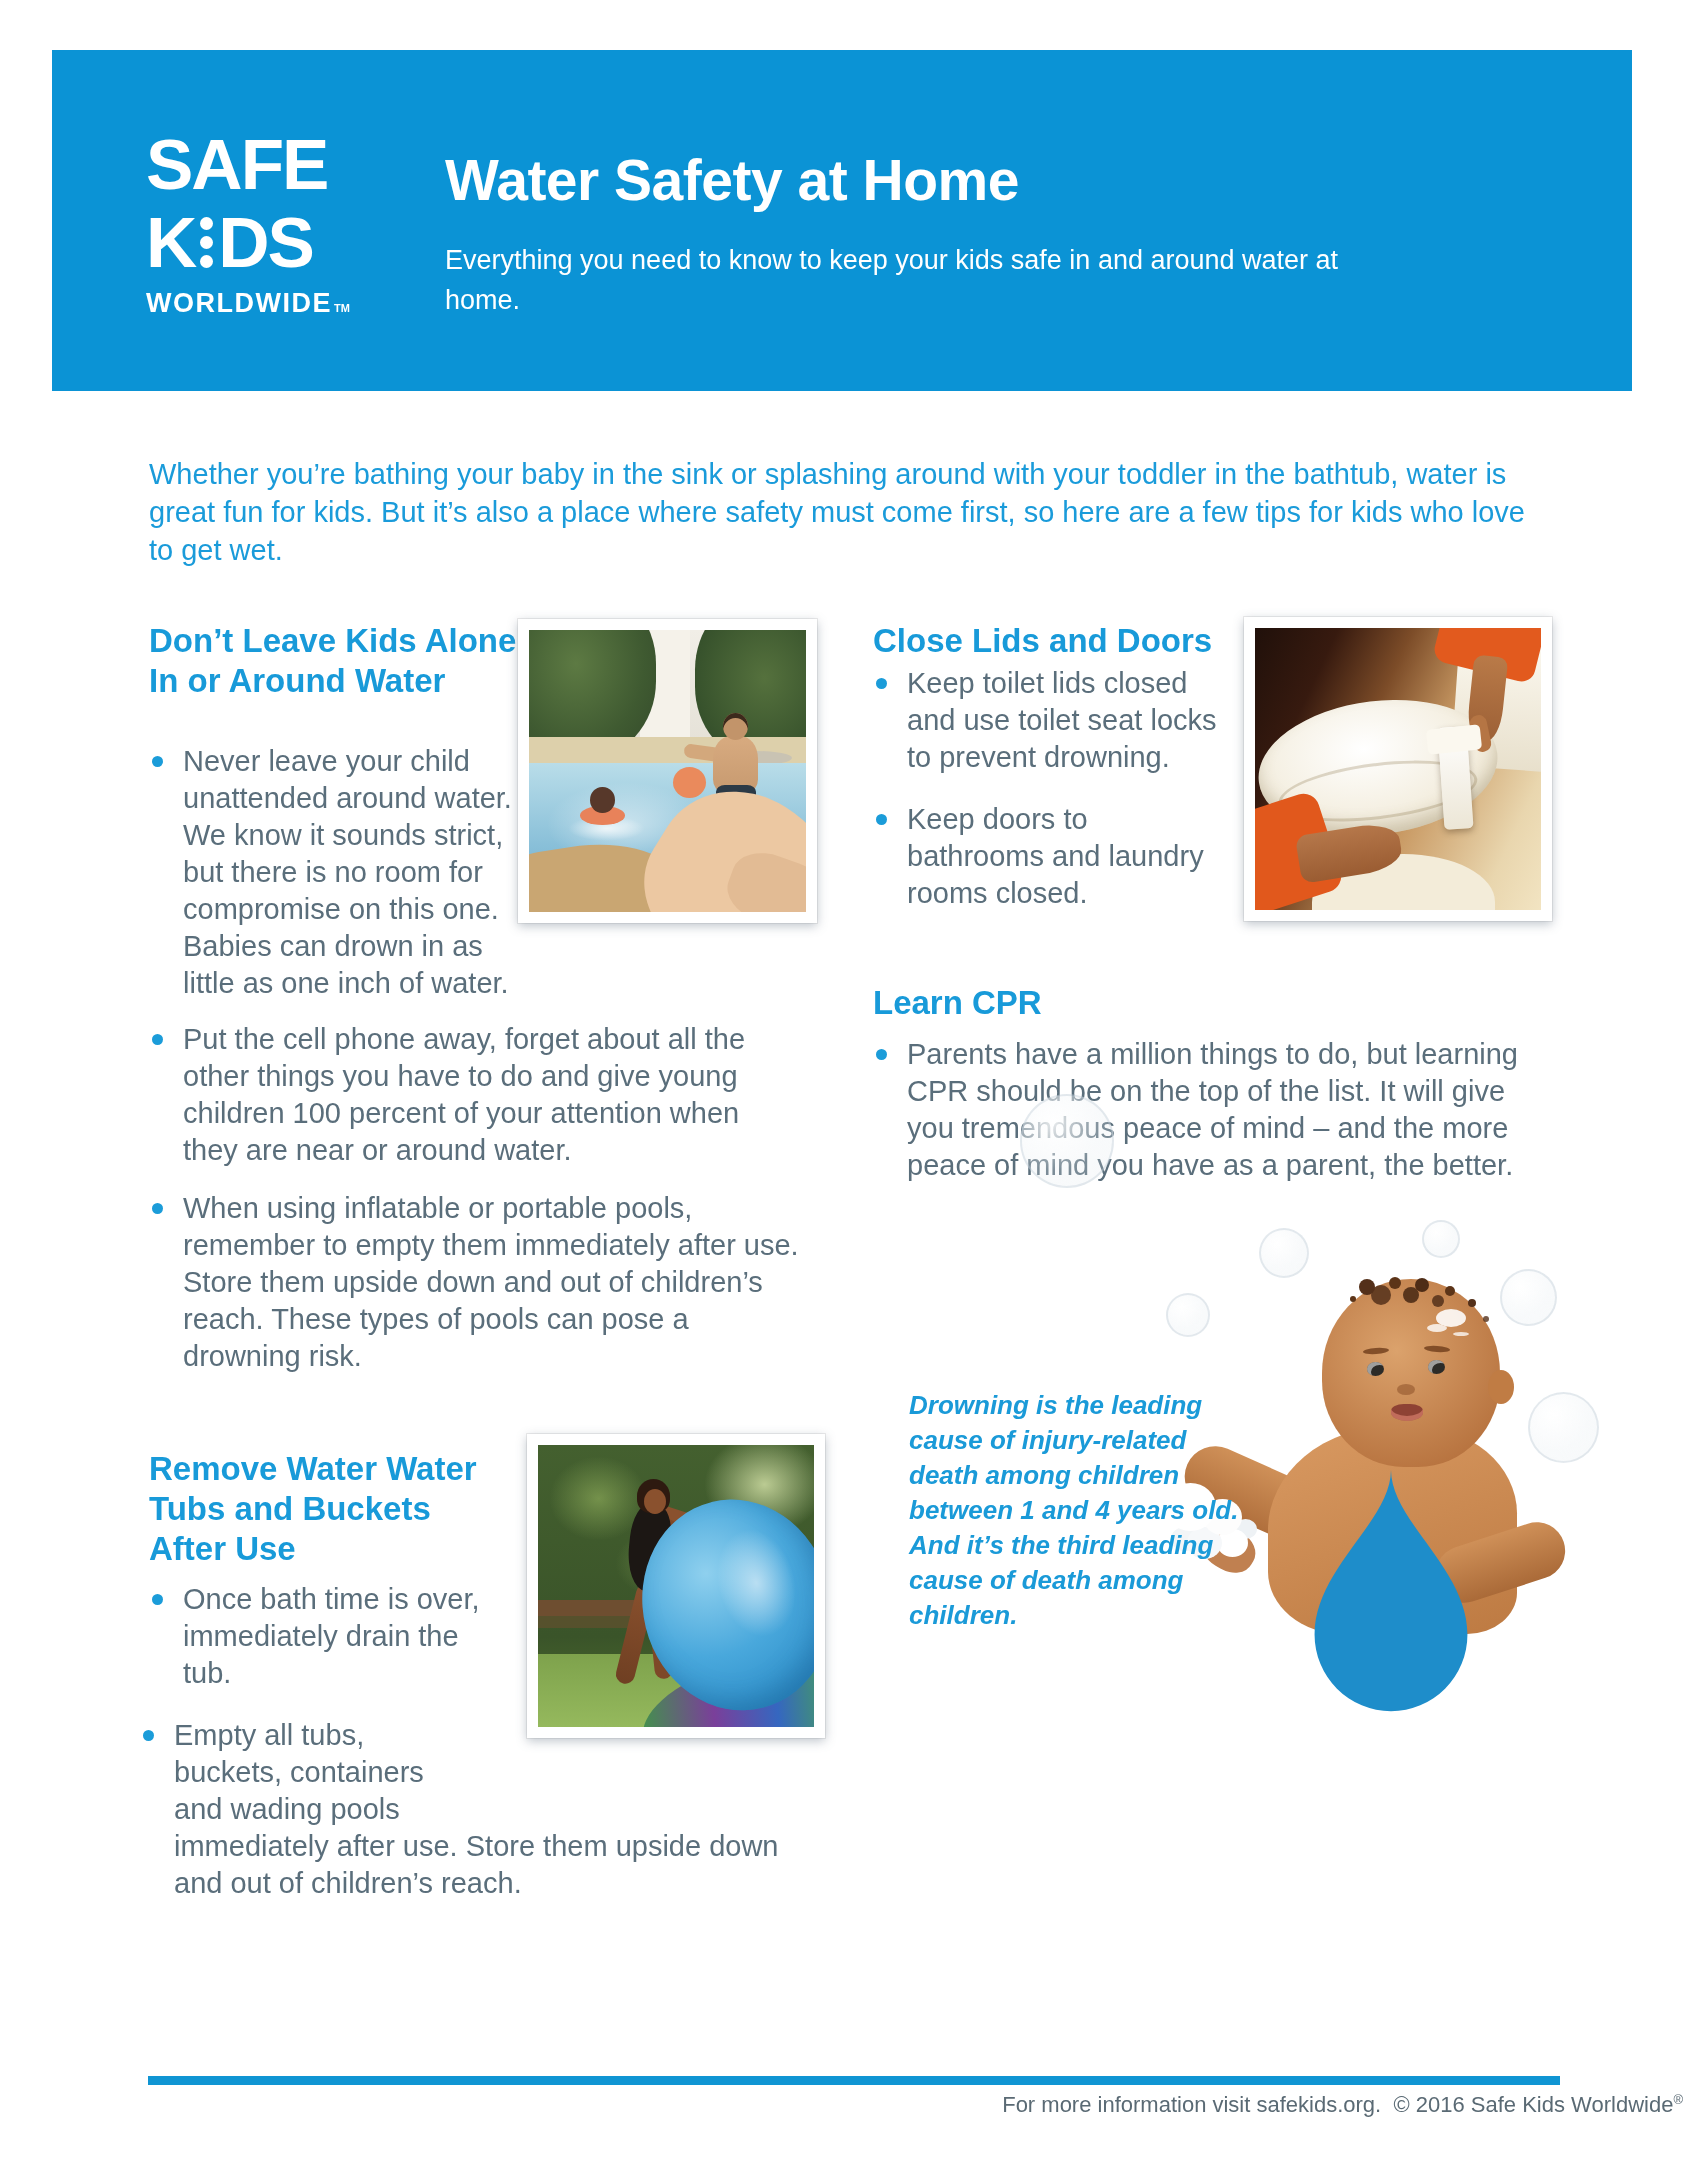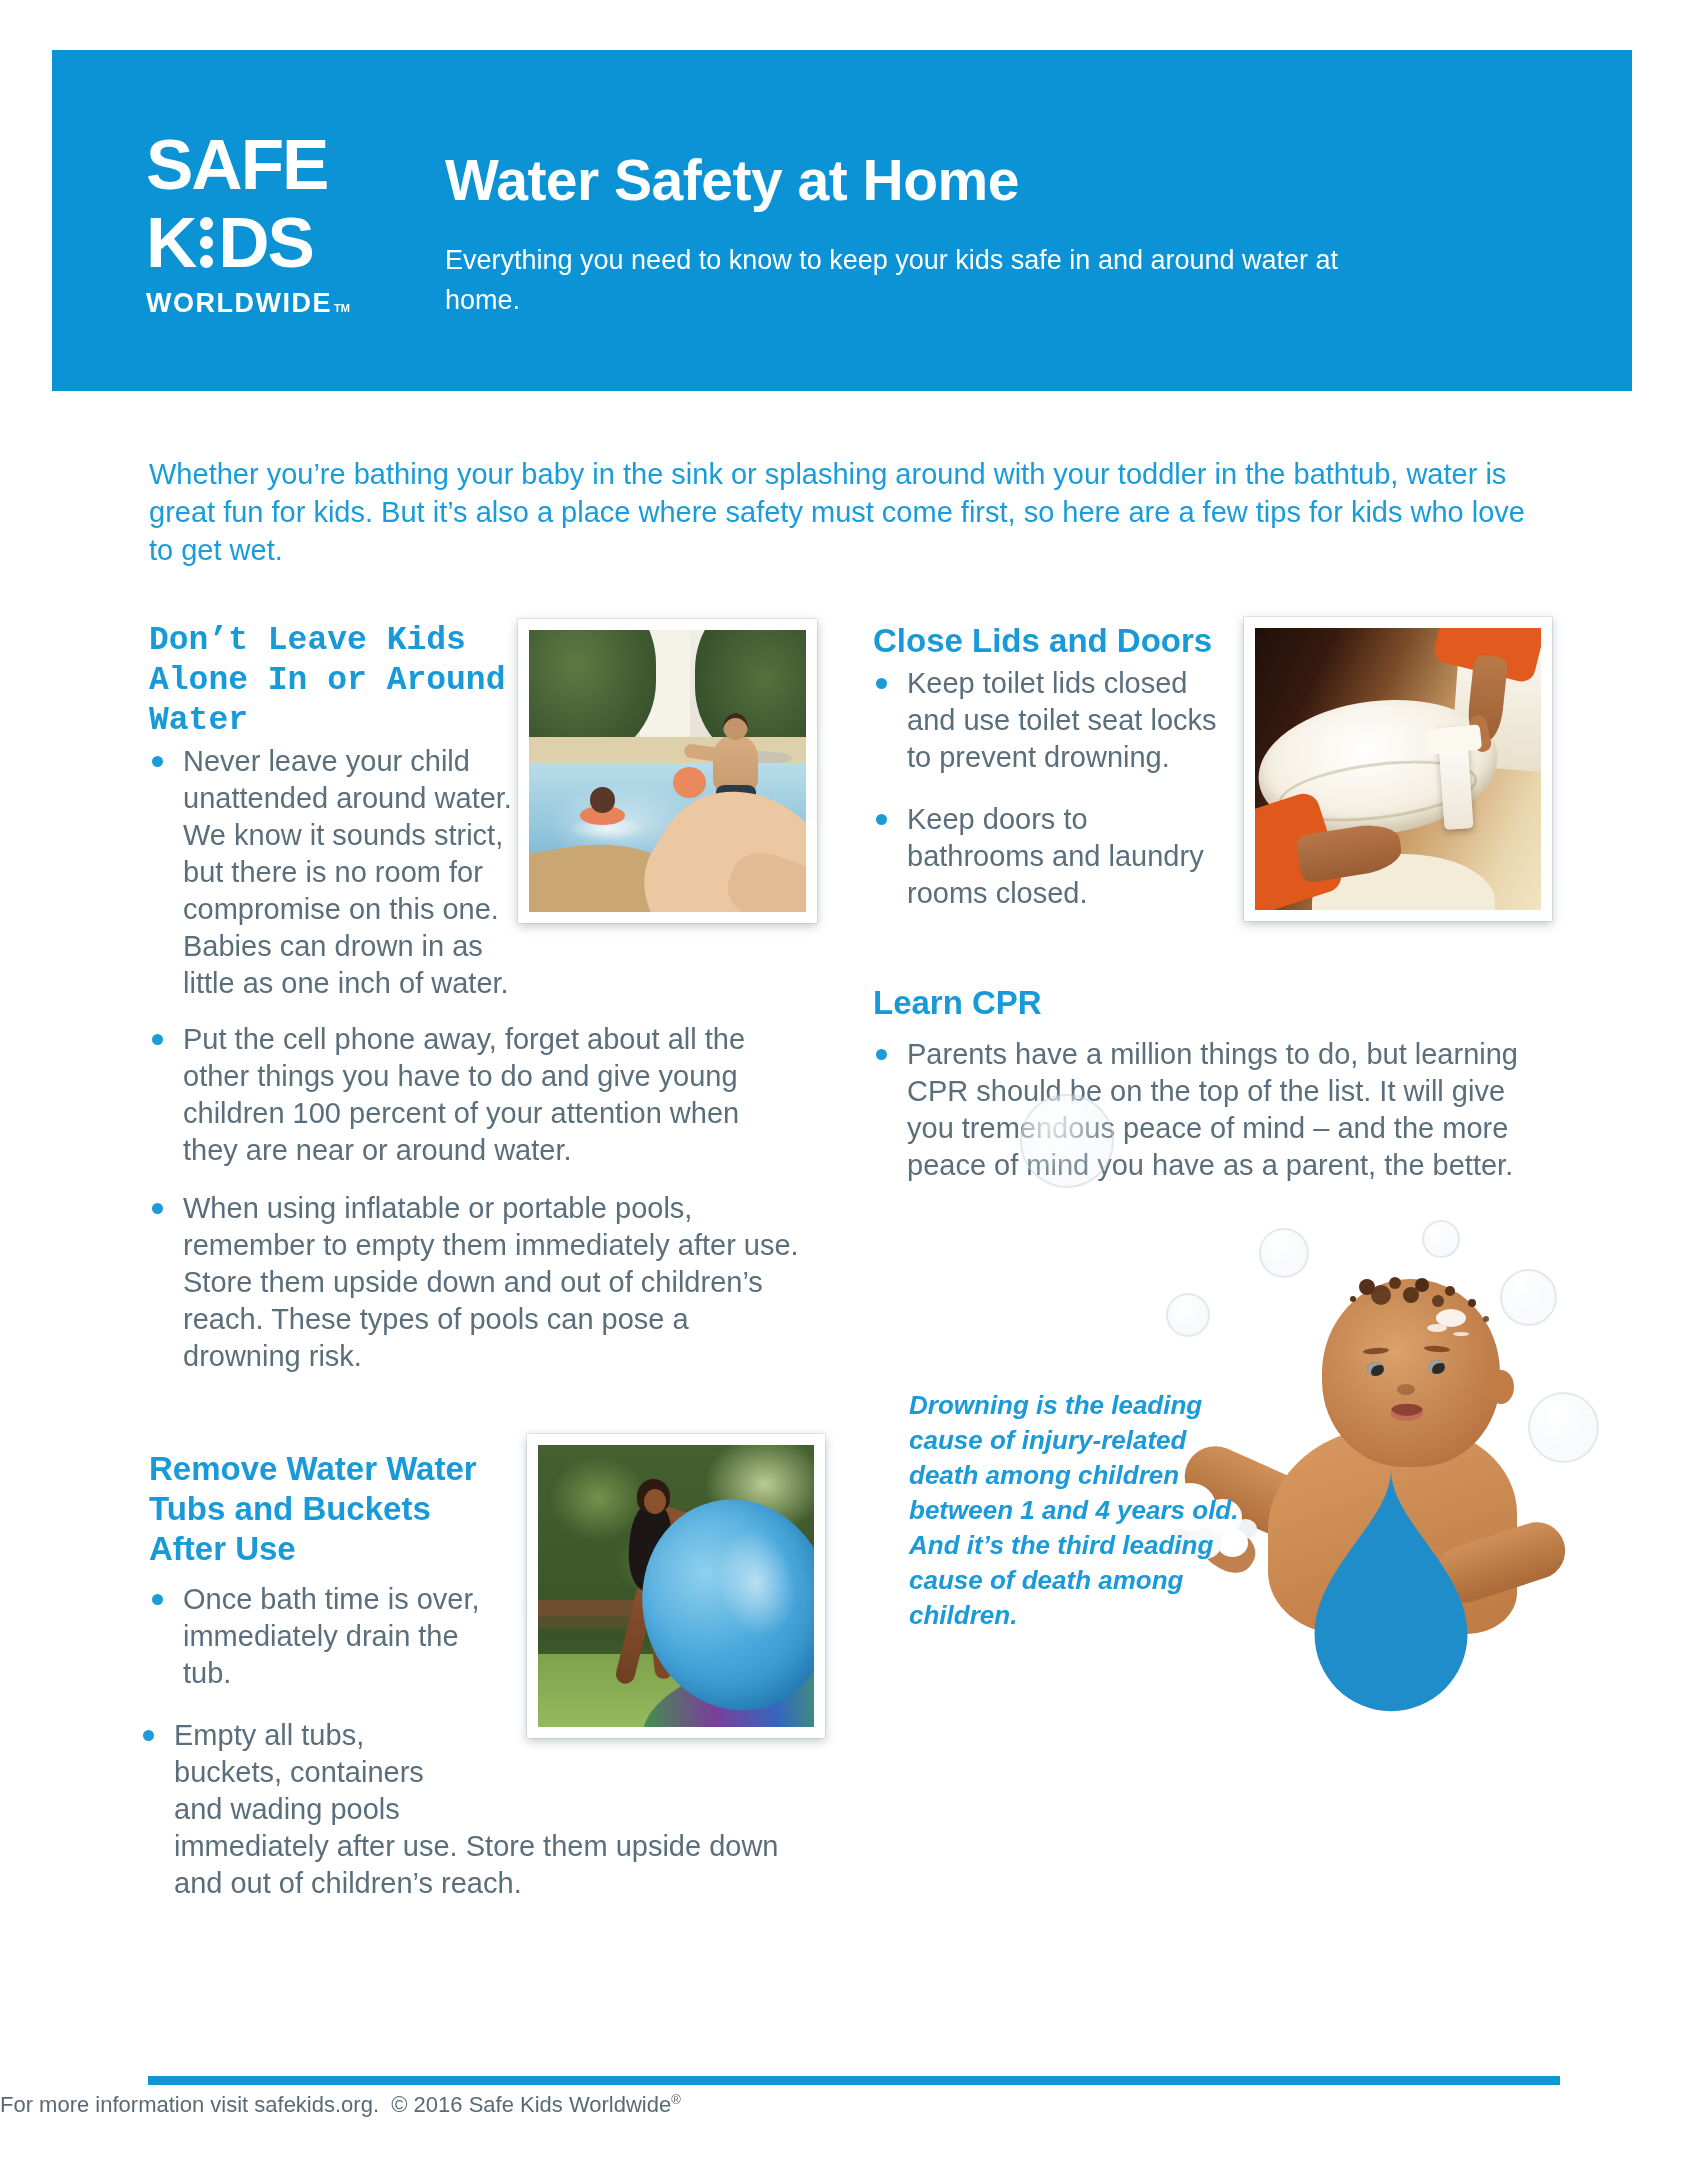--- a/index.html
+++ b/index.html
@@ -107,24 +107,24 @@
   .bub2{left:1259px;top:1228px;width:50px;height:50px;}
   .bub3{left:1422px;top:1220px;width:38px;height:38px;}
   .bub4{left:1500px;top:1269px;width:57px;height:57px;}
   .bub5{left:1528px;top:1392px;width:71px;height:71px;}
   .bub6{left:1166px;top:1293px;width:44px;height:44px;}
   
   .callout { position:absolute; left:909px; top:1388px; width:342px; color:#1a9ad8;
     font-size:26px; line-height:35px; font-weight:bold; font-style:italic; z-index:6; }
   
   .footer-rule { position:absolute; left:148px; top:2076px; width:1412px; height:9px; background:#1095d3; }
-  .footer-text { position:absolute; left:0; top:2092px; width:1683px; text-align:left; color:#5a6a74; font-size:22px; }
+  .footer-text { position:absolute; left:0; top:2092px; width:1683px; text-align:right; color:#5a6a74; font-size:22px; }
   .footer-text sup { font-size:13px; }
   
-  .pos-h1l { left:149px; top:621px; width:401px;font-family:Liberation Mono, monospace; }
+  .pos-h1l { left:149px; top:621px; width:401px; }
   .pos-b1  { left:149px; top:743px; width:375px; }
   .pos-b2  { left:149px; top:1021px; width:647px; }
   .pos-b3  { left:149px; top:1190px; width:657px; }
   .pos-h2l { left:149px; top:1449px; width:347px; }
   .pos-b4  { left:149px; top:1581px; width:365px; }
   .pos-b5  { left:140px; top:1717px; width:647px; }
   .pos-h1r { left:873px; top:621px; width:515px; }
   .pos-b1r { left:873px; top:665px; width:360px; }
   .pos-b2r { left:873px; top:801px; width:331px; }
   .pos-h2r { left:873px; top:983px; width:396px; }

